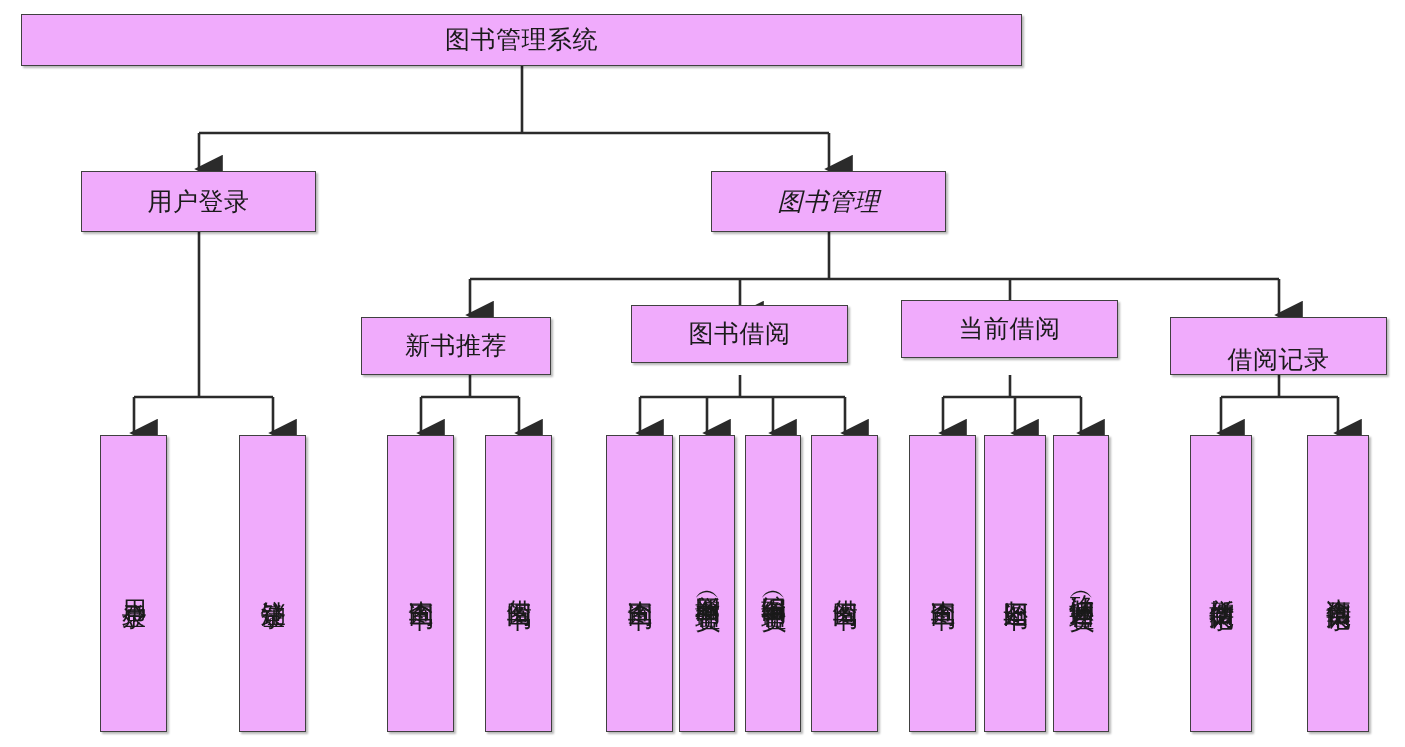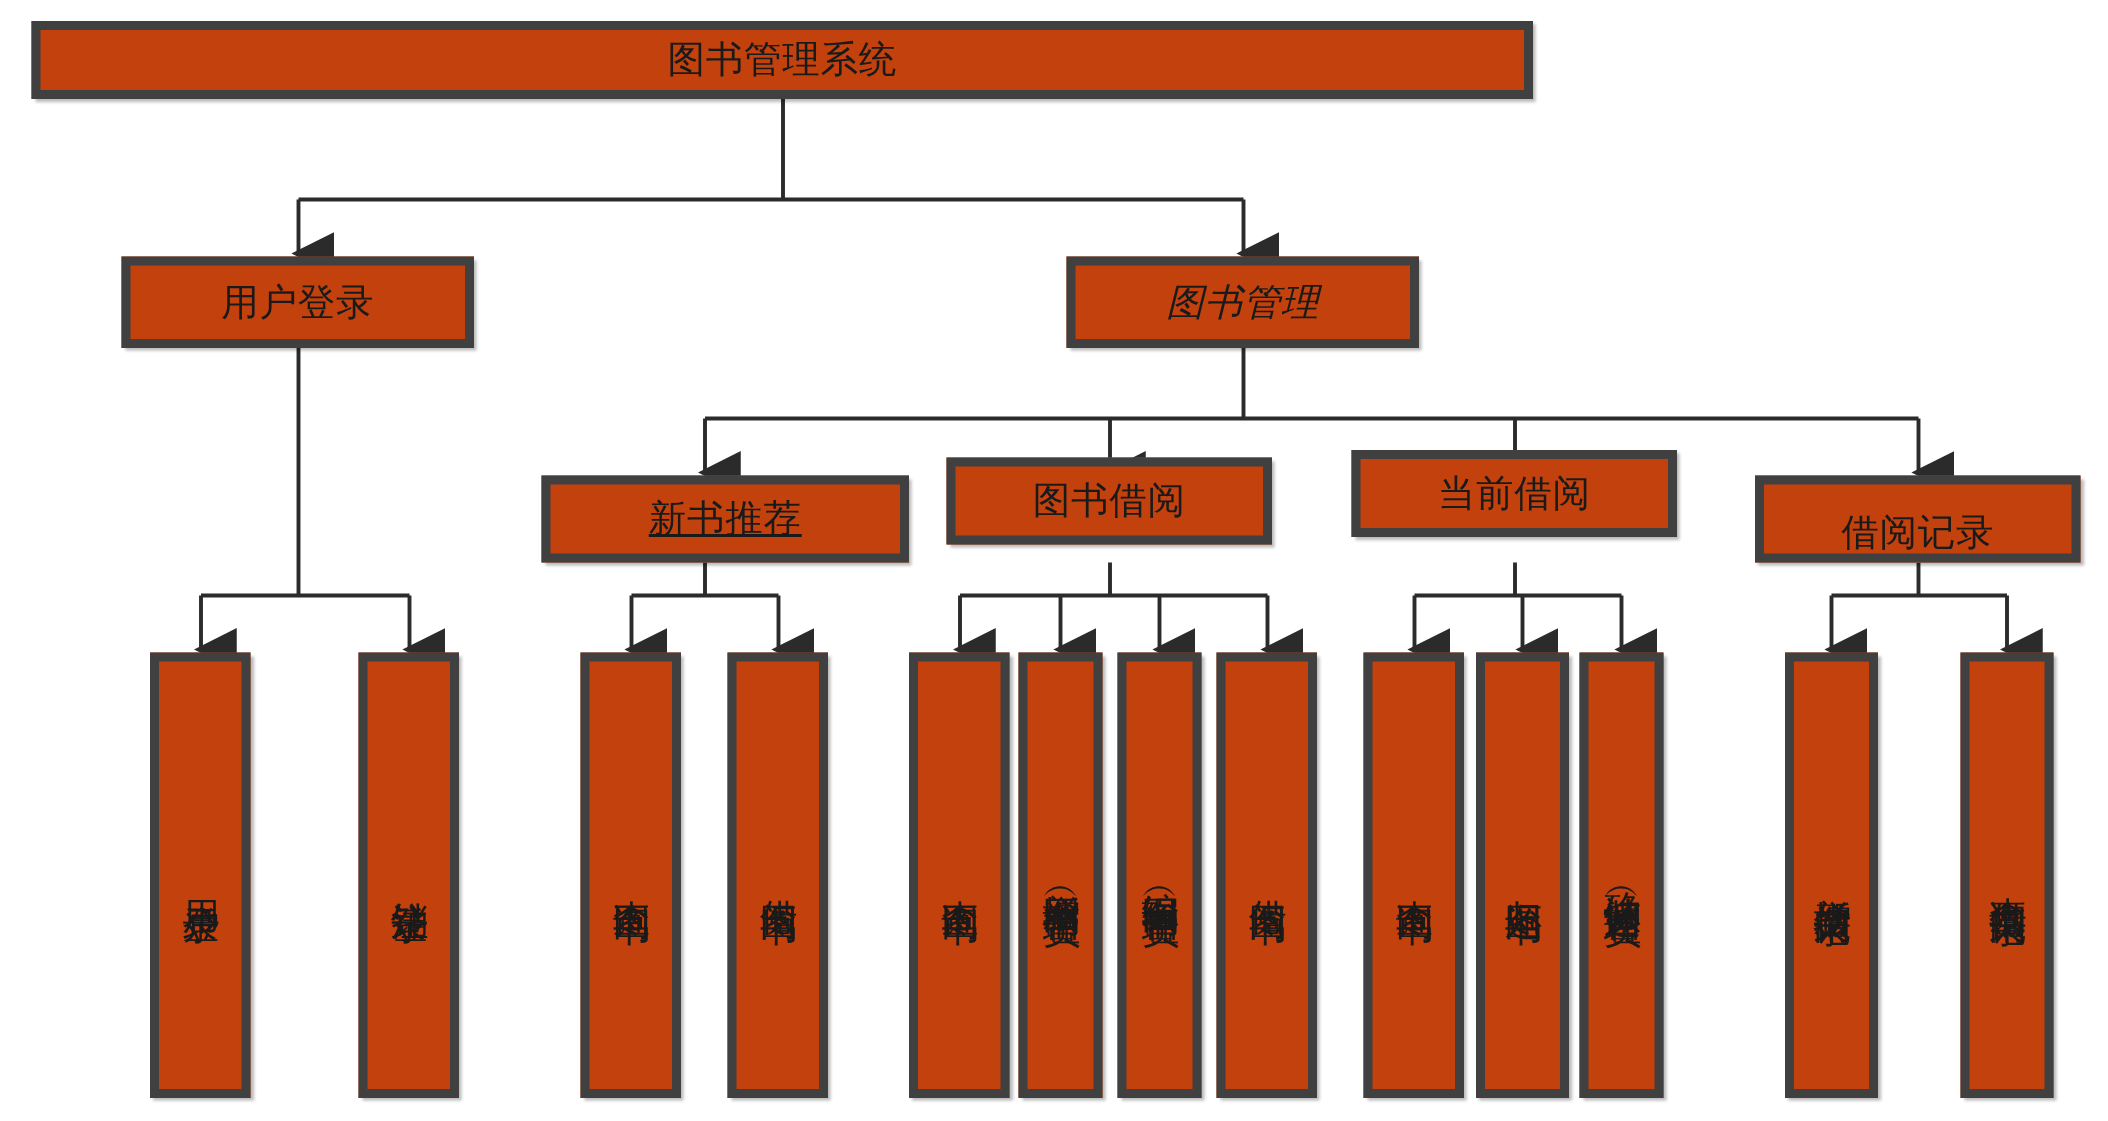--- a/index.html
+++ b/index.html
@@ -21,22 +21,22 @@
     position: absolute;
     left: 0;
     top: 0;
     width: 1405px;
     height: 747px;
     pointer-events: none;
   }
   .node {
     position: absolute;
     box-sizing: border-box;
-    background: #c2410c;
-    border: 6px solid #404040;
+    background: #f0abfc;
+    border: 1px solid #404040;
     box-shadow: 2px 2px 2px rgba(0,0,0,0.28);
     display: flex;
     align-items: center;
     justify-content: center;
     color: #1a1a1a;
     z-index: 2;
   }
   .node .lbl {
     display: block;
     text-align: center;
@@ -124,21 +124,21 @@
   <div id="node-layer">
       <div class="node horiz root" style="left: 21px; top: 14px; width: 1001px; height: 52px;">
         <span class="lbl">图书管理系统</span>
       </div>
       <div class="node horiz" style="left: 81px; top: 171px; width: 235px; height: 61px;">
         <span class="lbl">用户登录</span>
       </div>
       <div class="node horiz" style="left: 711px; top: 171px; width: 235px; height: 61px; font-style: italic;">
         <span class="lbl">图书管理</span>
       </div>
-      <div class="node horiz" style="left: 361px; top: 317px; width: 245px; height: 58px; text-decoration: underline;">
+      <div class="node horiz" style="left: 361px; top: 317px; width: 190px; height: 58px;">
         <span class="lbl">新书推荐</span>
       </div>
       <div class="node horiz" style="left: 631px; top: 305px; width: 217px; height: 58px;">
         <span class="lbl">图书借阅</span>
       </div>
       <div class="node horiz" style="left: 901px; top: 300px; width: 217px; height: 58px;">
         <span class="lbl">当前借阅</span>
       </div>
       <div class="node horiz" style="left: 1170px; top: 317px; width: 217px; height: 58px; align-items: flex-end;">
         <span class="lbl">借阅记录</span>

